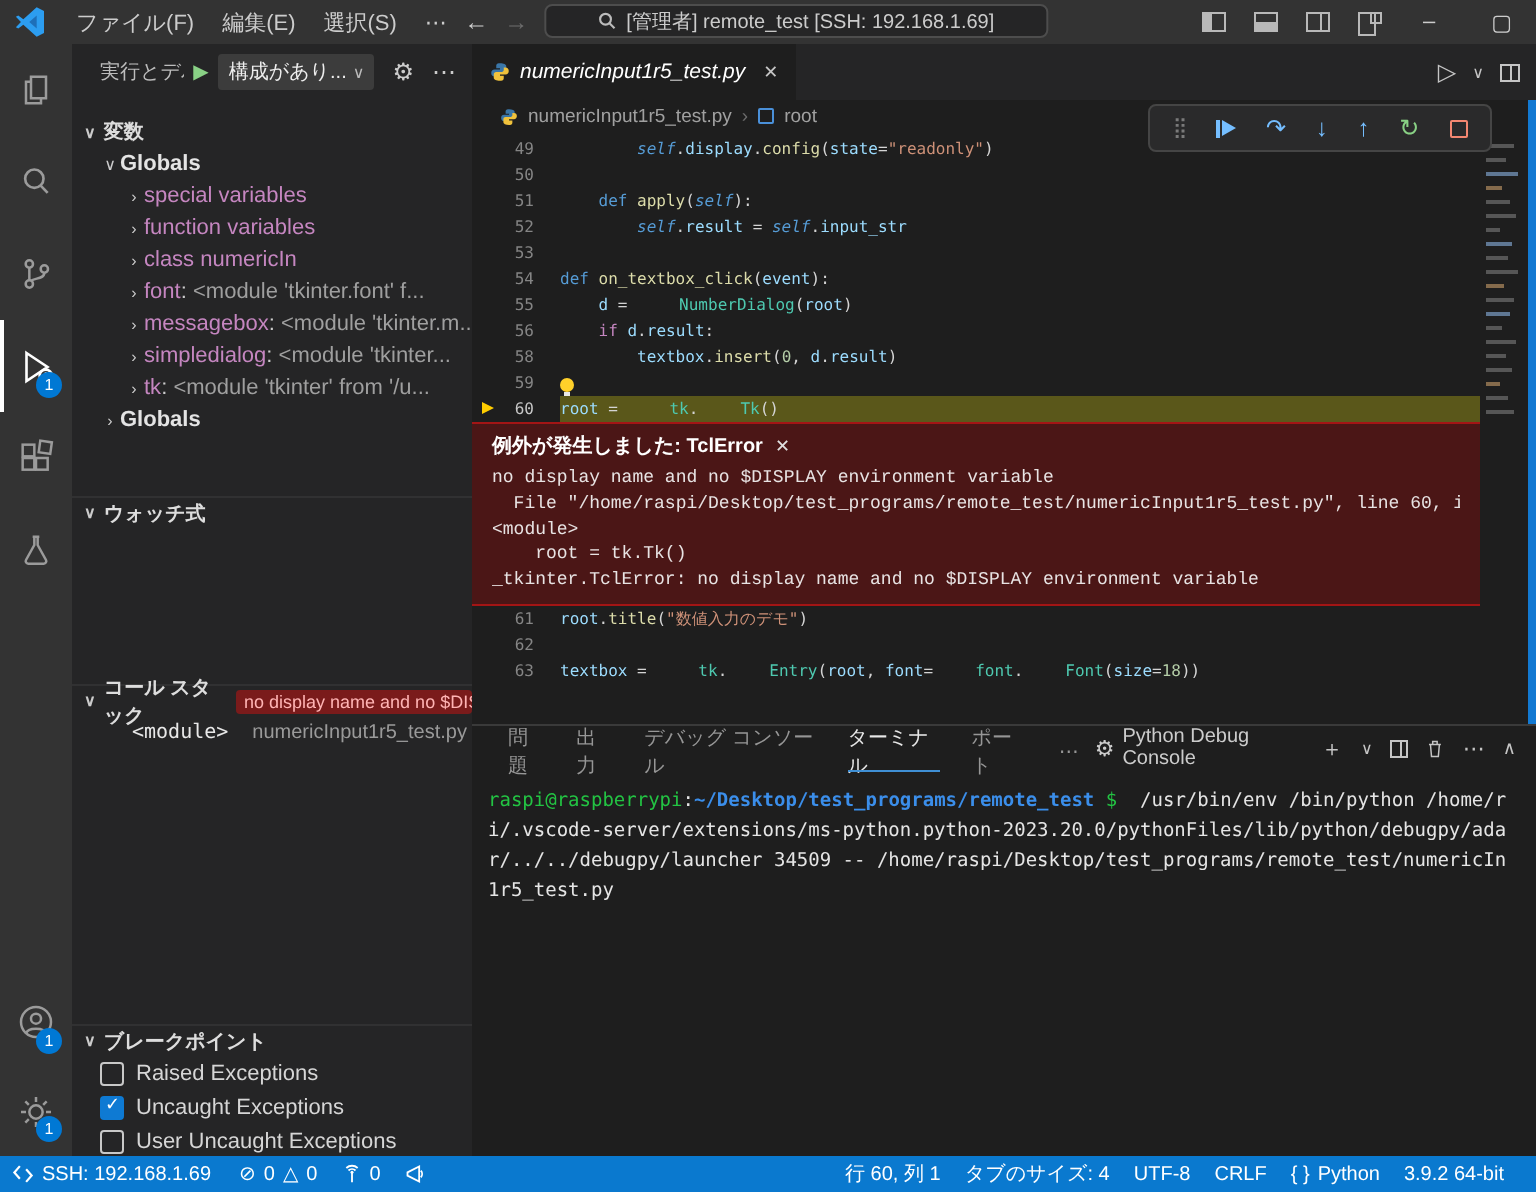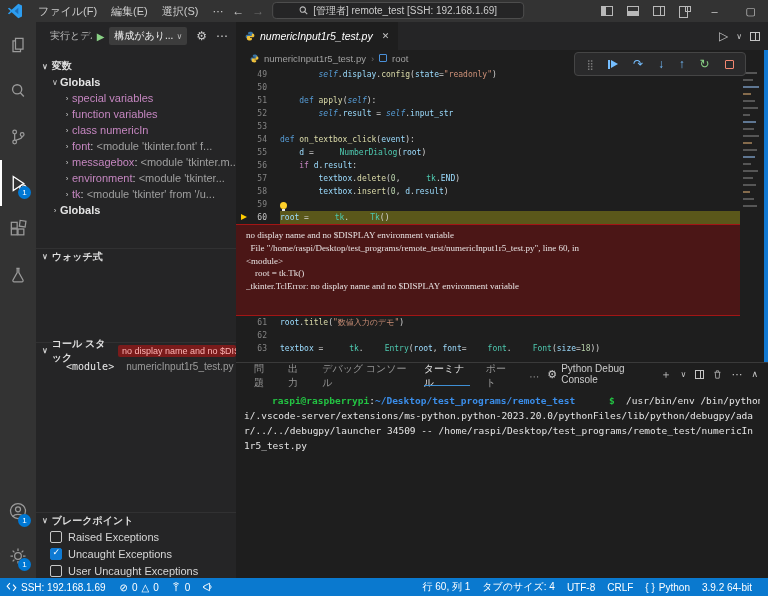--- a/index.html
+++ b/index.html
@@ -90,21 +90,21 @@
   .bulb { display:inline-block; width:7px; height:7px; border-radius:50%; background:#ffd02a; position:relative; top:2px; margin-right:3px; }
   .bulb::after { content:""; position:absolute; left:2px; bottom:-2px; width:3px; height:2px; background:#e8e8e8; }
   .c-kw{color:#569cd6;} .c-ctl{color:#c586c0;text-align:right;} .c-fn{color:#dcdcaa;} .c-cls{color:#4ec9b0;margin-left:21px;}
   .c-var{color:#9cdcfe;} .c-str{color:#ce9178;} .c-num{color:#b5cea8;} .c-txt{color:#d4d4d4;}
   .c-self{color:#569cd6; font-style:italic;}
 
   .exception-widget { margin-right:28px; background:#4b1616; border-top:1px solid #a31515; border-bottom:1px solid #a31515;
                       padding:4px 10px 5px 10px; min-height:92px; }
   .ew-title { font-size:10px; font-weight:bold; color:#ffffff; margin-bottom:3px; }
   .ew-close { font-weight:normal; color:#e0e0e0; margin-left:6px; font-size:9px; }
-  .ew-line { font-family:Liberation Serif, serif; font-size:9px; line-height:12.8px; color:#e8e3e3; white-space:pre; overflow:hidden; }
+  .ew-line { font-family:Liberation Mono, monospace; font-size:9px; line-height:12.8px; color:#e8e3e3; white-space:pre; overflow:hidden; }
 
   .minimap { position:absolute; right:4px; top:0; width:24px; height:296px; background:#1e1e1e; }
   .mm-mark { position:absolute; height:2px; background:#6d6d6d; opacity:.7; }
   .editor-strip { position:absolute; right:0; top:28px; width:4px; height:312px; background:#1279d2; z-index:5; }
 
   .debug-toolbar { position:absolute; left:338px; top:30px; width:172px; height:24px; background:#2a2a2b; border:1px solid #454545;
                    border-radius:4px; display:flex; align-items:center; justify-content:space-around; z-index:6; padding:0 4px; }
   .dt-ic { font-size:12px; line-height:1; }
   .dt-grip { color:#7a7a7a; font-size:10px; letter-spacing:-1px; }
   .dt-blue { color:#75beff; }
@@ -119,21 +119,21 @@
   .panel-header { height:26px; display:flex; align-items:flex-start; padding:0 10px; flex:none; }
   .p-tab { font-size:10px; color:#969696; padding:0 8px; height:26px; display:flex; align-items:center; position:relative; }
   .p-tab.active { color:#e7e7e7; }
   .p-tab.active::after { content:""; position:absolute; left:8px; right:8px; bottom:3px; height:1px; background:#3f8fd4; }
   .p-actions { margin-left:auto; display:flex; align-items:center; gap:9px; color:#c5c5c5; font-size:11px; }
   .p-console { display:flex; align-items:center; gap:4px; font-size:10px; color:#cccccc; }
   .icon-split { width:10px; height:9px; border:1px solid #c5c5c5; position:relative; display:inline-block; }
   .icon-split::after { content:""; position:absolute; left:4px; top:0; bottom:0; width:1px; background:#c5c5c5; }
   .terminal { flex:1; padding:4px 8px; font-family:"DejaVu Sans Mono", monospace; font-size:9.5px; line-height:15px; overflow:hidden; }
   .t-line { white-space:pre; overflow:hidden; }
-  .t-green { color:#23c343; font-weight:bold;margin-left:28px; }
+  .t-green { color:#23c343; font-weight:normal; }
   .t-blue { color:#3b8eea; font-weight:bold; }
   .t-txt { color:#e5e5e5; }
 
   
   .statusbar { position:absolute; left:0; right:0; bottom:0; height:18px; background:#0a79cf; display:flex; align-items:center;
                padding:0 10px 0 0; font-size:10px; color:#ffffff; gap:0; }
   .st-item { display:flex; align-items:center; gap:4px; padding:0 6px; height:18px; white-space:nowrap; }
   .st-remote { background:#0a79cf; padding:0 8px 0 6px; }
   .st-right { margin-left:auto; display:flex; align-items:center; }
   .st-ic { font-size:10px; }
@@ -271,21 +271,21 @@
               <span class="tr-value">&lt;module 'tkinter.font' f...</span>
             </div>
             <div class="tree-row" style="padding-left: 26px;">
               <span class="tree-chev">›</span>
               <span class="tr-name">messagebox</span>
               <span class="tr-sep">:&nbsp;</span>
               <span class="tr-value">&lt;module 'tkinter.m...</span>
             </div>
             <div class="tree-row" style="padding-left: 26px;">
               <span class="tree-chev">›</span>
-              <span class="tr-name">environment</span>
+              <span class="tr-name">simpledialog</span>
               <span class="tr-sep">:&nbsp;</span>
               <span class="tr-value">&lt;module 'tkinter...</span>
             </div>
             <div class="tree-row" style="padding-left: 26px;">
               <span class="tree-chev">›</span>
               <span class="tr-name">tk</span>
               <span class="tr-sep">:&nbsp;</span>
               <span class="tr-value">&lt;module 'tkinter' from '/u...</span>
             </div>
             <div class="tree-row" style="padding-left: 14px;">
@@ -394,37 +394,36 @@
             </div>
             <div class="cl">
               <div class="gutter">55</div>
               <div class="lt"><span class="c-txt">    </span><span class="c-var">d</span><span class="c-txt"> = </span><span class="c-cls">NumberDialog</span><span class="c-txt">(</span><span class="c-var">root</span><span class="c-txt">)</span></div>
             </div>
             <div class="cl">
               <div class="gutter">56</div>
               <div class="lt"><span class="c-txt">    </span><span class="c-ctl">if </span><span class="c-var">d</span><span class="c-txt">.</span><span class="c-var">result</span><span class="c-txt">:</span></div>
             </div>
             <div class="cl">
-              <div class="gutter">57</div>
-              <div class="lt"><span class="c-txt">        </span><span class="c-var">textbox</span><span class="c-txt">.</span><span class="c-fn">delete</span><span class="c-txt">(</span><span class="c-num">0</span><span class="c-txt">, </span><span class="c-cls">tk</span><span class="c-txt">.</span><span class="c-var">END</span><span class="c-txt">)</span></div>
-            </div>
-            <div class="cl">
               <div class="gutter">58</div>
               <div class="lt"><span class="c-txt">        </span><span class="c-var">textbox</span><span class="c-txt">.</span><span class="c-fn">insert</span><span class="c-txt">(</span><span class="c-num">0</span><span class="c-txt">, </span><span class="c-var">d</span><span class="c-txt">.</span><span class="c-var">result</span><span class="c-txt">)</span></div>
             </div>
             <div class="cl">
               <div class="gutter">59</div>
               <div class="lt"><span class="bulb"></span></div>
             </div>
             <div class="cl current">
               <div class="gutter">60<span class="dbg-arrow"></span></div>
               <div class="lt"><span class="c-var">root</span><span class="c-txt"> = </span><span class="c-cls">tk</span><span class="c-txt">.</span><span class="c-cls">Tk</span><span class="c-txt">()</span></div>
             </div>
           </div>
         <div class="exception-widget">
+          <div class="ew-title">
+            <span>例外が発生しました: TclError</span><span class="ew-close">✕</span>
+          </div>
           <div id="ew-lines">
               <div class="ew-line">no display name and no $DISPLAY environment variable</div>
               <div class="ew-line">  File "/home/raspi/Desktop/test_programs/remote_test/numericInput1r5_test.py", line 60, in</div>
               <div class="ew-line">&lt;module&gt;</div>
               <div class="ew-line">    root = tk.Tk()</div>
               <div class="ew-line">_tkinter.TclError: no display name and no $DISPLAY environment variable</div>
             </div>
         </div>
         <div class="codeblock" id="code-after">
             <div class="cl">

